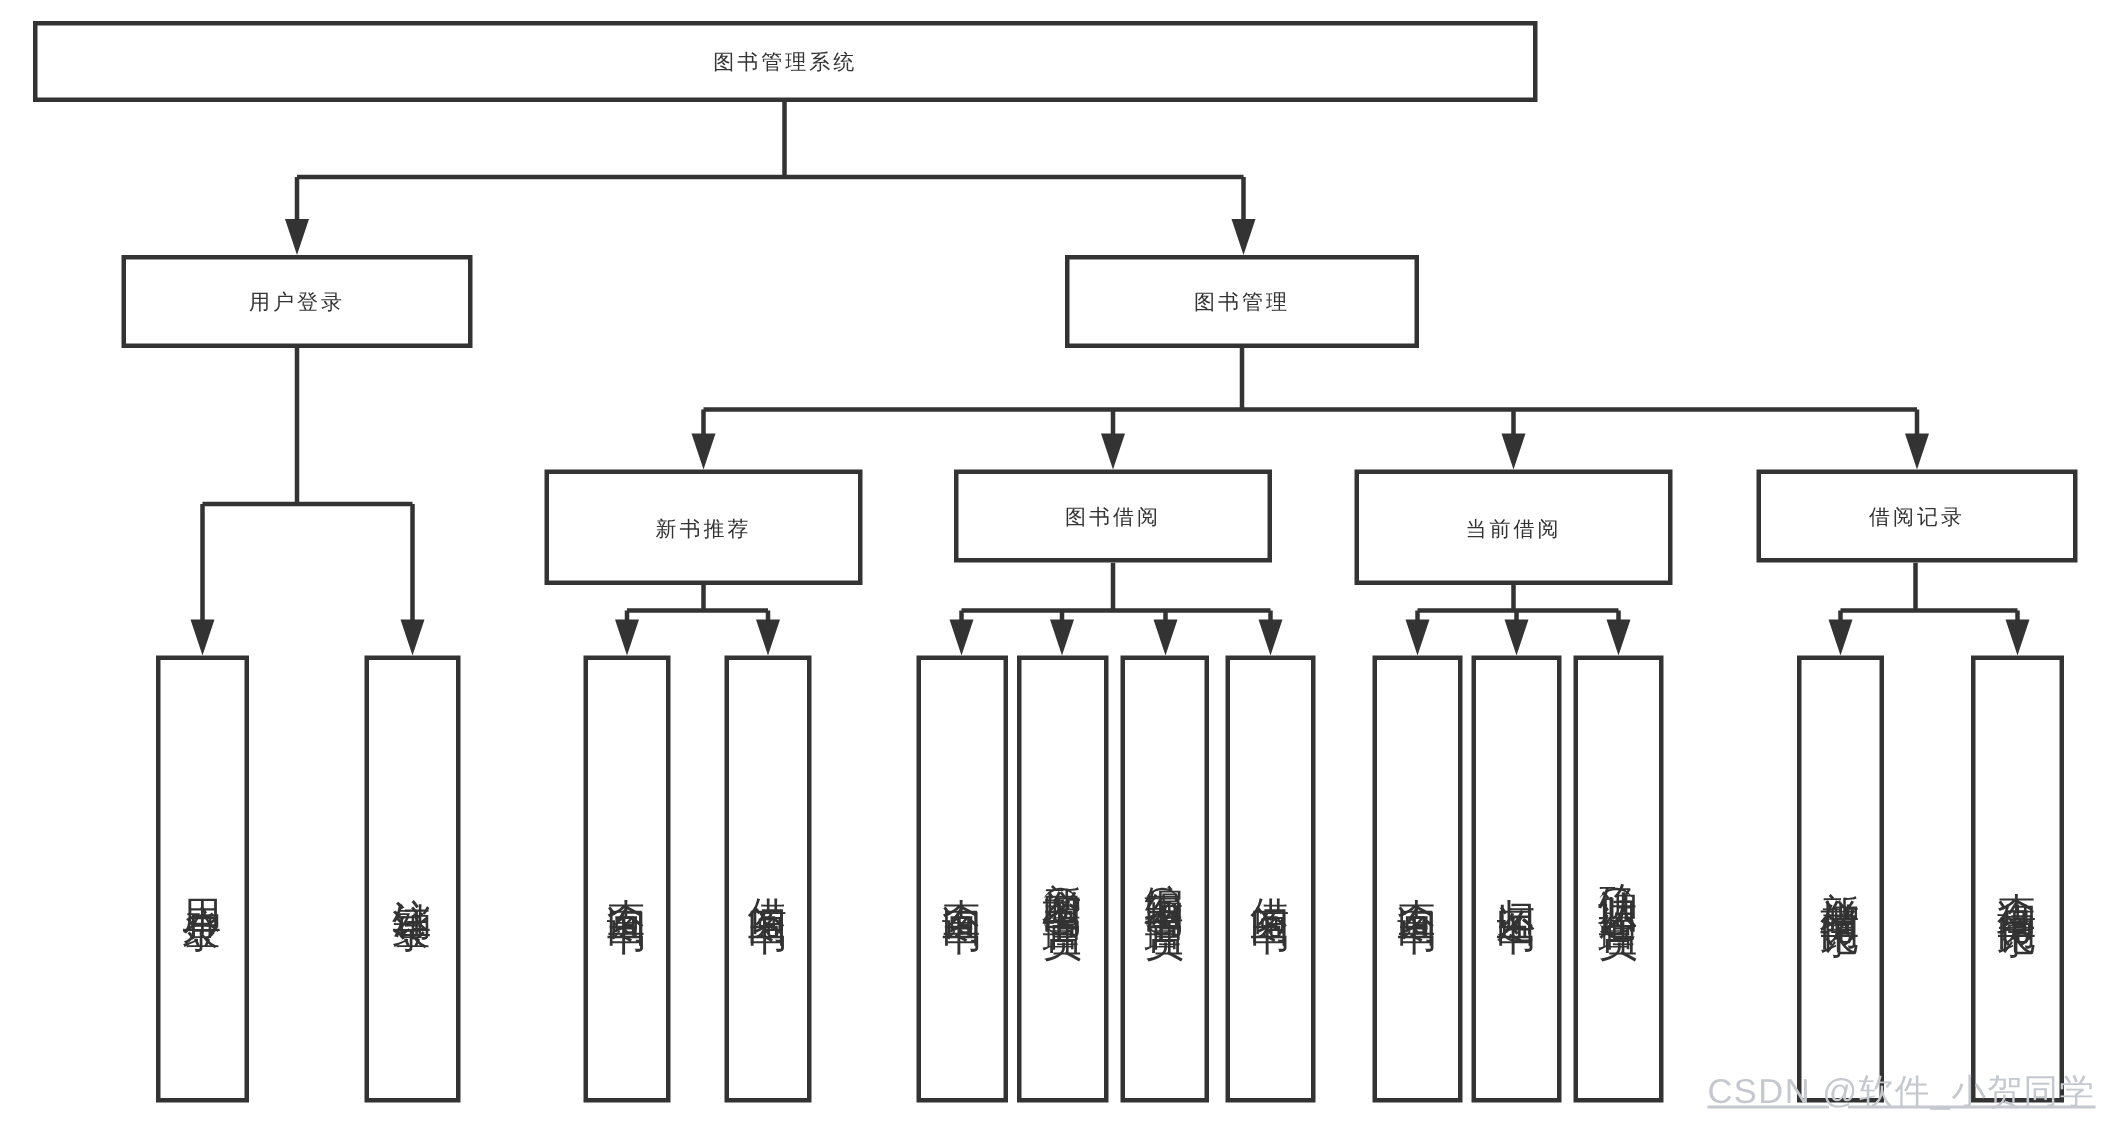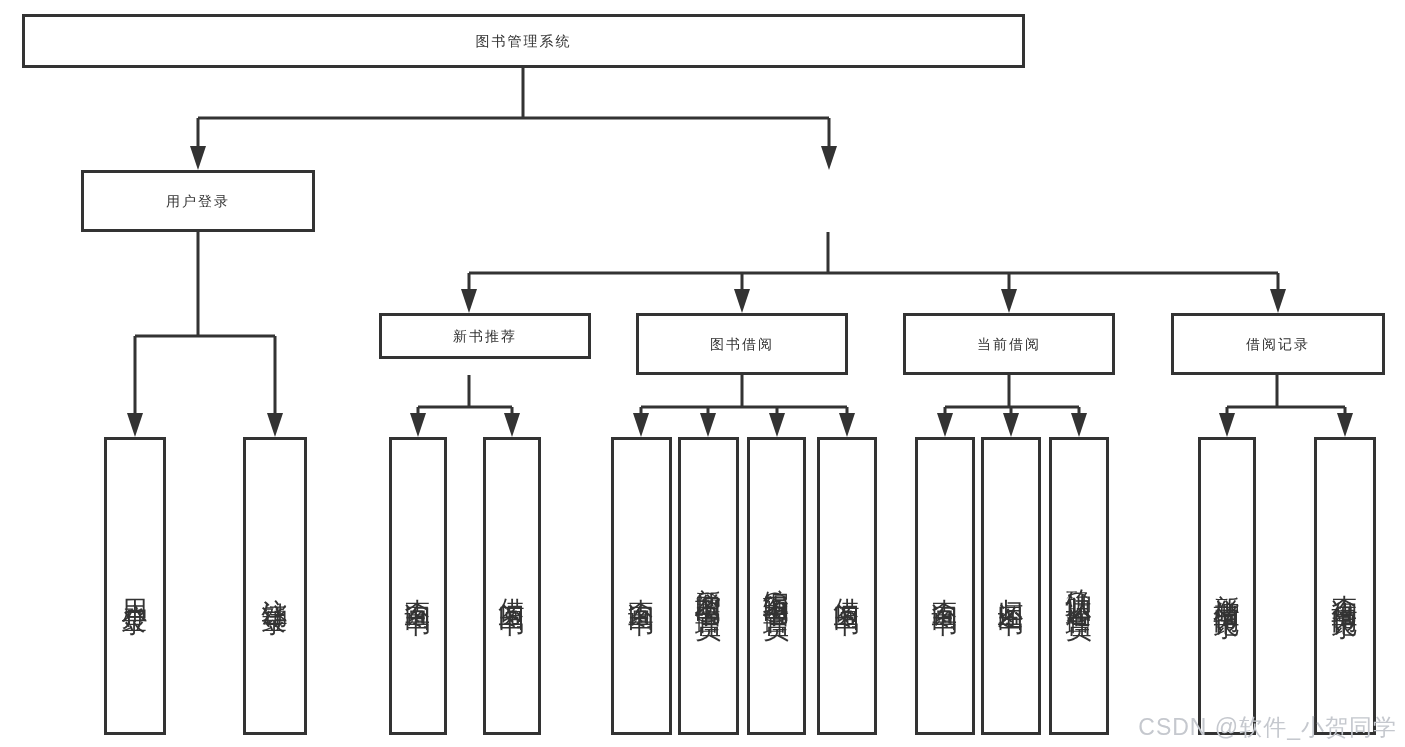--- a/index.html
+++ b/index.html
@@ -32,23 +32,23 @@
     writing-mode:vertical-rl;
     text-orientation:mixed;
     font-size:26px;
     letter-spacing:4px;
     line-height:1;
   }
   
   .n-root{left:22px;top:14px;width:1003px;height:54px;}
   .n-user-login{left:81px;top:170px;width:234px;height:62px;}
   .n-book-mgmt{left:710px;top:170px;width:236px;height:62px;}
-  .n-new-book{left:363px;top:313px;width:212px;height:46px;margin-left:16px;}
+  .n-new-book{left:363px;top:313px;width:212px;height:77px;}
   .n-book-borrow{left:636px;top:313px;width:212px;height:62px;text-align:right;}
-  .n-cur-borrow{left:903px;top:313px;width:212px;height:62px;}
+  .n-cur-borrow{left:903px;top:313px;width:212px;height:77px;}
   .n-borrow-rec{left:1171px;top:313px;width:214px;height:62px;text-align:right;}
   .l1{left:104px;top:437px;width:62px;height:298px;}
   .l2{left:243px;top:437px;width:64px;height:298px;}
   .l3{left:389px;top:437px;width:58px;height:298px;}
   .l4{left:483px;top:437px;width:58px;height:298px;}
   .l5{left:611px;top:437px;width:61px;height:298px;}
   .l6{left:678px;top:437px;width:61px;height:298px;}
   .l7{left:747px;top:437px;width:59px;height:298px;}
   .l8{left:817px;top:437px;width:60px;height:298px;}
   .l9{left:915px;top:437px;width:60px;height:298px;}
@@ -56,20 +56,21 @@
   .l11{left:1049px;top:437px;width:60px;height:298px;}
   .l12{left:1198px;top:437px;width:58px;height:298px;}
   .l13{left:1314px;top:437px;width:62px;height:298px;}
   .watermark{
     position:absolute;
     right:8px;bottom:4px;
     font-size:23px;
     color:#c5c8ce;
     letter-spacing:1px;
     white-space:nowrap;
+    text-decoration:underline;
   }
 </style>
 </head>
 <body>
 
 <div class="stage">
 
   <svg class="wires" viewBox="0 0 1405 747" xmlns="http://www.w3.org/2000/svg">
     <g stroke="#333333" stroke-width="3" fill="none">
 
@@ -109,20 +110,21 @@
       <polygon points="1003,413 1019,413 1011,437"></polygon>
       <polygon points="1071,413 1087,413 1079,437"></polygon>
       <polygon points="1219,413 1235,413 1227,437"></polygon>
       <polygon points="1337,413 1353,413 1345,437"></polygon>
     </g>
   </svg>
 
   <div class="node h-node n-root">图书管理系统</div>
 
   <div class="node h-node n-user-login">用户登录</div>
+  <div class="node h-node n-book-mgmt">图书管理</div>
 
   <div class="node h-node n-new-book">新书推荐</div>
   <div class="node h-node n-book-borrow">图书借阅</div>
   <div class="node h-node n-cur-borrow">当前借阅</div>
   <div class="node h-node n-borrow-rec">借阅记录</div>
 
   <div class="node leaf l1">用户登录</div>
   <div class="node leaf l2">注销登录</div>
 
   <div class="node leaf l3">查询图书</div>

